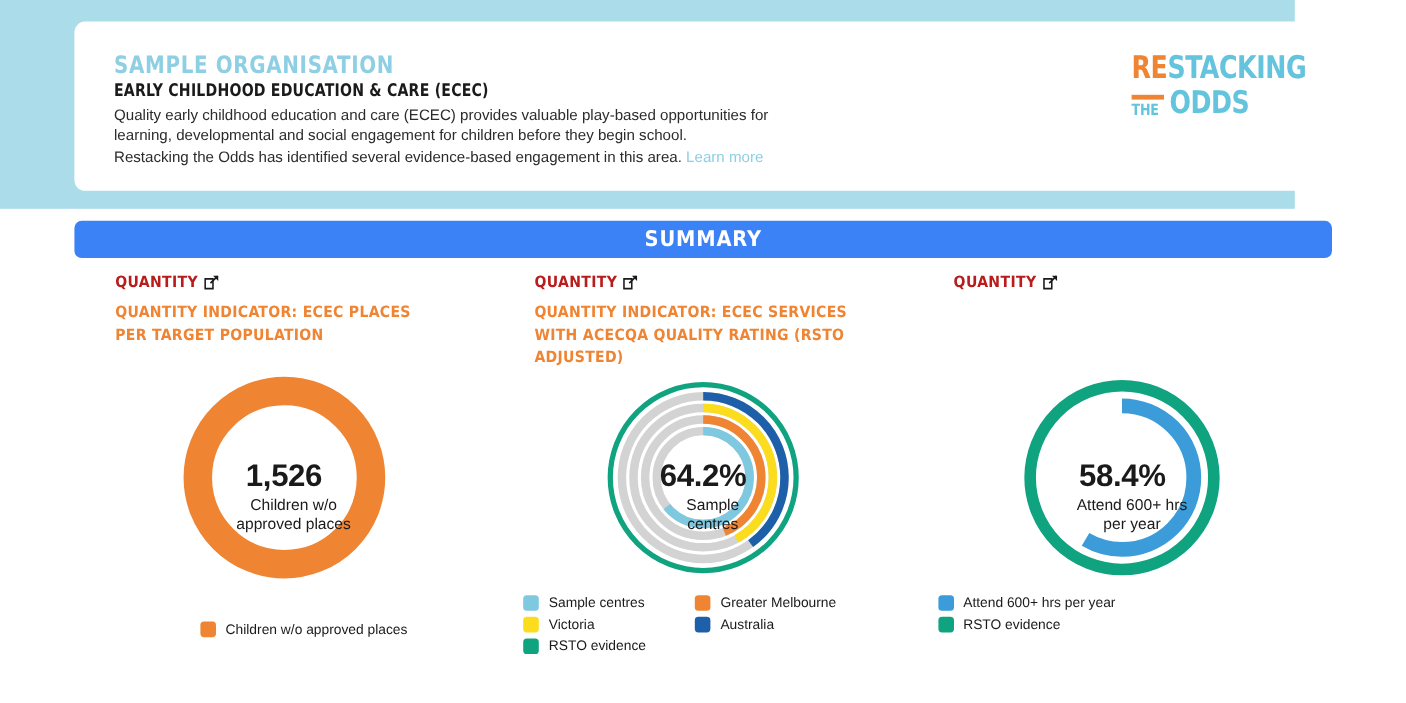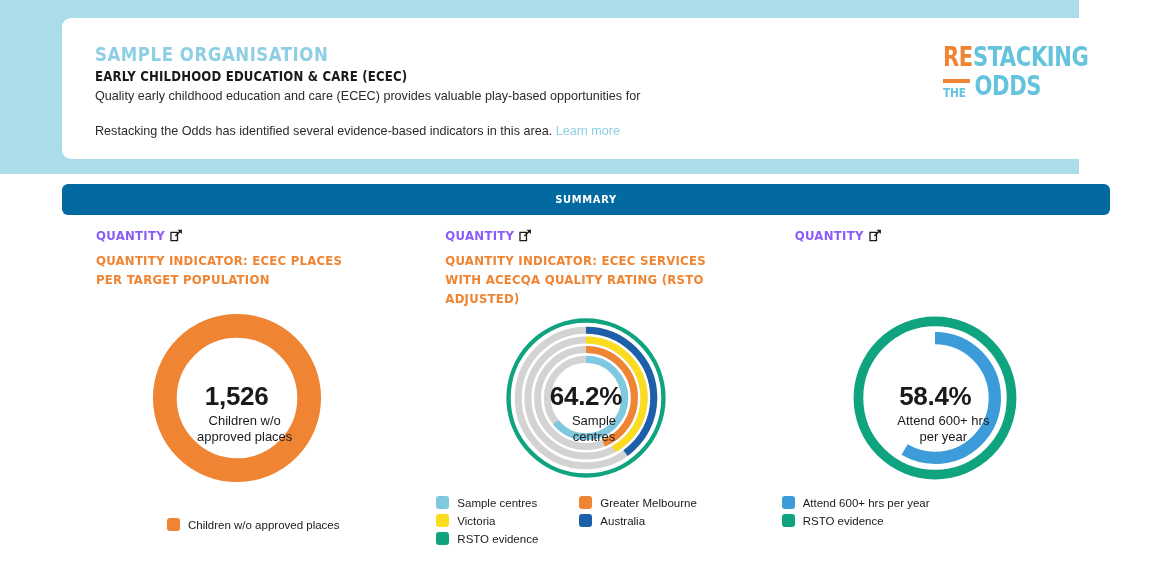--- a/index.html
+++ b/index.html
@@ -128,25 +128,25 @@
     line-height: 0.92;
   }
 
   
   .summary-bar {
     position: absolute;
     left: 62px;
     top: 184px;
     width: 1048px;
     height: 31px;
-    background: #0369a1;
+    background: #3b82f6;
     border-radius: 6px;
     color: #ffffff;
     font-family: "DejaVu Sans Condensed", "Liberation Sans Narrow", "Liberation Sans", sans-serif;
-    font-size: 11px;
+    font-size: 18px;
     font-weight: bold;
     letter-spacing: 0.7px;
     display: flex;
     align-items: center;
     justify-content: center;
     box-sizing: border-box;
   }
 
   
   .columns {
@@ -164,21 +164,21 @@
     padding-left: 34px;
     padding-right: 10px;
   }
   .kicker {
     display: flex;
     align-items: center;
     gap: 5px;
     font-family: "DejaVu Sans Condensed", "Liberation Sans Narrow", "Liberation Sans", sans-serif;
     font-size: 13px;
     font-weight: bold;
-    color: #8b5cf6;
+    color: #b91c1c;
     letter-spacing: 0.3px;
     transform-origin: left center;
   }
   .ext-icon {
     display: inline-block;
     width: 13px;
     height: 13px;
     position: relative;
     cursor: pointer;
   }
@@ -283,22 +283,22 @@
 
 <div class="banner">
   <div class="header-card">
 
     <div class="org-title">SAMPLE ORGANISATION</div>
 
     <div class="org-subtitle">EARLY CHILDHOOD EDUCATION &amp; CARE (ECEC)</div>
 
     <div class="org-desc">
       <span>Quality early childhood education and care (ECEC) provides valuable play-based opportunities for</span><br>
-      <br>
-      <span>Restacking the Odds has identified several evidence-based indicators in this area.</span>
+      <span>learning, developmental and social engagement for children before they begin school.</span><br>
+      <span>Restacking the Odds has identified several evidence-based engagement in this area.</span>
       <span class="learn-more">Learn more</span>
     </div>
 
     <div class="logo">
       <div class="logo-line1">
         <span class="logo-re">RE</span><span class="logo-stacking">STACKING</span>
       </div>
       <div class="logo-line2">
         <span class="logo-bar-the">
           <span class="logo-bar"></span>

